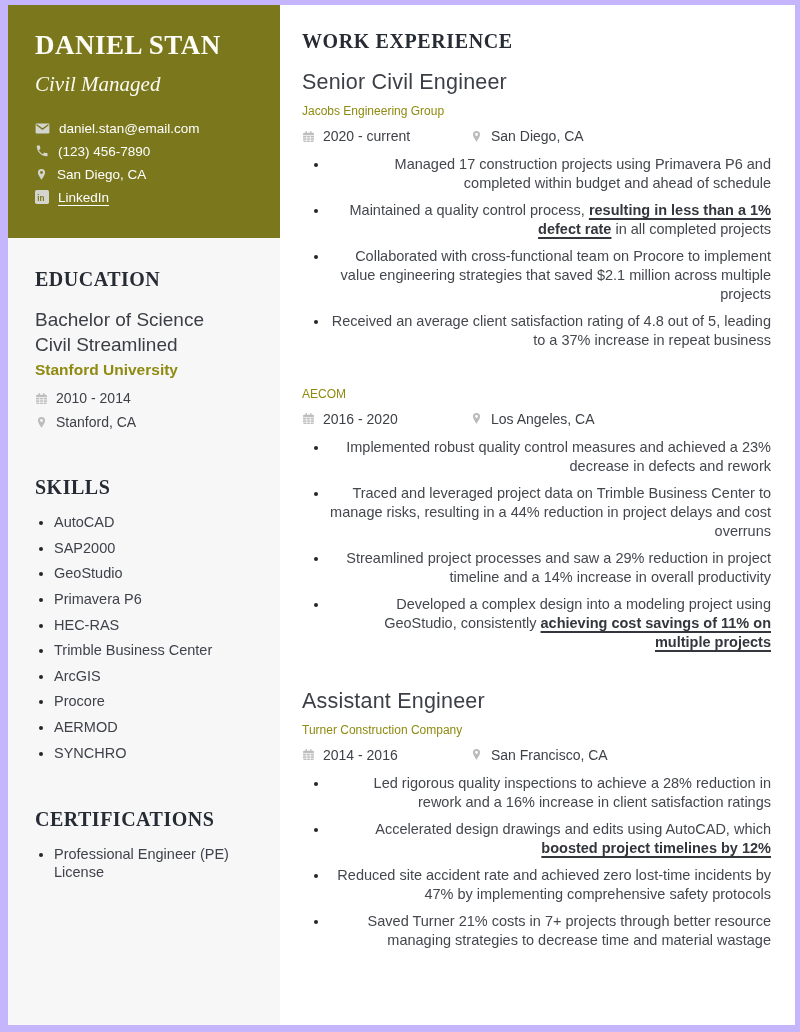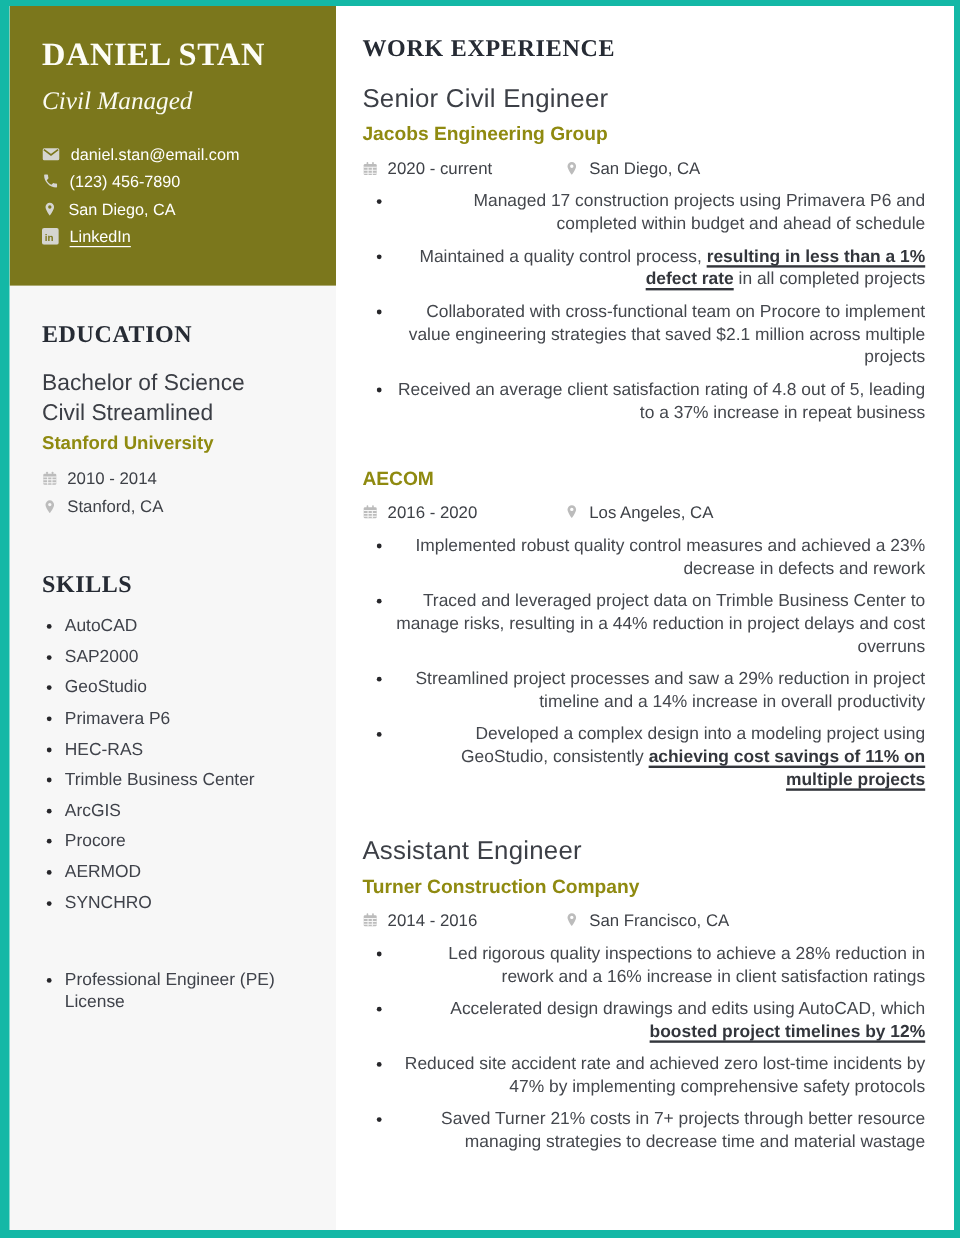--- a/index.html
+++ b/index.html
@@ -1,17 +1,17 @@
 <!DOCTYPE html>
 <html><head>
 <meta charset="utf-8">
 <style>
   html,body{margin:0;padding:0;}
   body{width:800px;height:1032px;font-family:"Liberation Sans","DejaVu Sans",sans-serif;}
-  .frame{box-sizing:border-box;width:800px;height:1032px;background:#14b8a6;padding:5px 5px 7px 8px;}
+  .frame{box-sizing:border-box;width:800px;height:1032px;background:#c4b5fd;padding:5px 5px 7px 8px;}
   .page{display:flex;width:100%;height:100%;background:#fff;overflow:hidden;}
 
   
   .sidebar{width:272px;flex:0 0 272px;background:#f7f7f7;display:flex;flex-direction:column;}
   .sidebar-header{box-sizing:border-box;height:233px;background:#7b771c;padding:26px 24px 0 27px;color:#fff;}
   .name{font-family:"Liberation Serif","DejaVu Serif",serif;font-weight:bold;font-size:27px;line-height:1.1;letter-spacing:.5px;color:#fdfdf6;}
   .role{font-family:"Liberation Serif","DejaVu Serif",serif;font-style:italic;font-size:21px;margin-top:11px;color:#fbfbf2;}
   .contacts{margin-top:24px;}
   .contact-row{display:flex;align-items:center;gap:9px;margin-bottom:8px;font-size:13.5px;font-weight:500;color:#fff;}
   .contact-row .icon{color:#d5d5d0;}
@@ -28,21 +28,21 @@
   .side-list{margin:14px 0 0;padding-left:19px;}
   .side-list li{font-size:14.5px;color:#3f424a;margin-bottom:7.5px;line-height:1.25;}
   .side-list li::marker{color:#26262a;font-size:13px;}
 
   
   .main{flex:1;box-sizing:border-box;padding:25px 24px 0 22px;background:#fff;}
   .main-heading{font-family:"Liberation Serif","DejaVu Serif",serif;font-weight:bold;font-size:20px;letter-spacing:.6px;color:#262b34;margin:0;}
   .job{margin-top:17px;}
   .job + .job{margin-top:37px;}
   .job-title{font-size:21.5px;font-weight:500;color:#3c3f46;margin:0;letter-spacing:.2px;}
-  .job-company{font-size:16px;font-weight:bold;color:#8f8a10;margin-top:9px;}
+  .job-company{font-size:12px;font-weight:normal;color:#8f8a10;margin-top:9px;}
   .job-meta{display:flex;align-items:center;margin-top:10px;font-size:14px;color:#3e4147;}
   .job-meta .icon{color:#bcbcbc;}
   .meta-item{display:inline-flex;align-items:center;gap:8px;}
   .meta-date{min-width:168px;}
   .job-bullets{margin:11px 0 0;padding-left:27px;max-width:462px;text-align:right;}
   .job-bullets li{font-size:14.5px;color:#44474d;line-height:1.31;margin-bottom:8px;}
   .job-bullets li::marker{color:#26262a;font-size:13px;}
   .u{font-weight:bold;color:#33363c;text-decoration:underline;text-decoration-thickness:1.5px;text-underline-offset:2.5px;}
 
   .icon{display:inline-flex;flex:0 0 auto;}
@@ -141,20 +141,21 @@
               <li>HEC-RAS</li>
               <li>Trimble Business Center</li>
               <li>ArcGIS</li>
               <li>Procore</li>
               <li>AERMOD</li>
               <li>SYNCHRO</li>
             </ul>
         </section>
 
         <section class="side-section">
+          <h2 class="side-heading">CERTIFICATIONS</h2>
           <ul class="side-list" id="certs-list">
               <li>Professional Engineer (PE) License</li>
             </ul>
         </section>
       </div>
     </aside>
 
     <main class="main">
       <h2 class="main-heading">WORK EXPERIENCE</h2>
       <div id="jobs">

